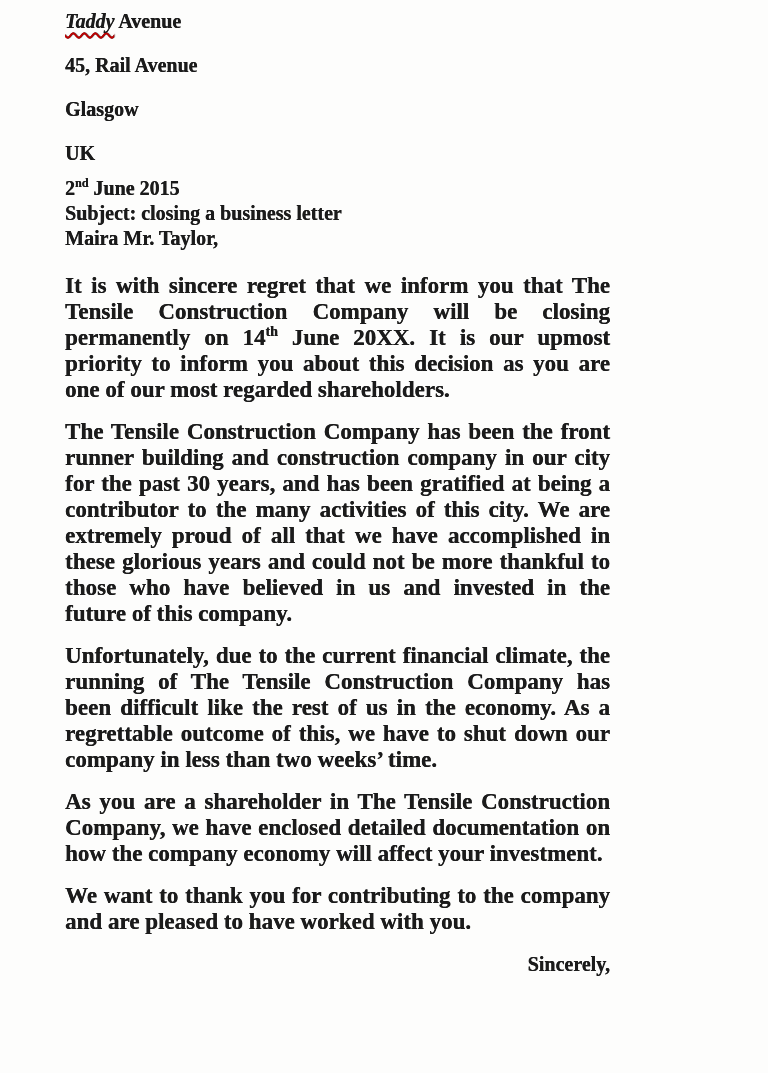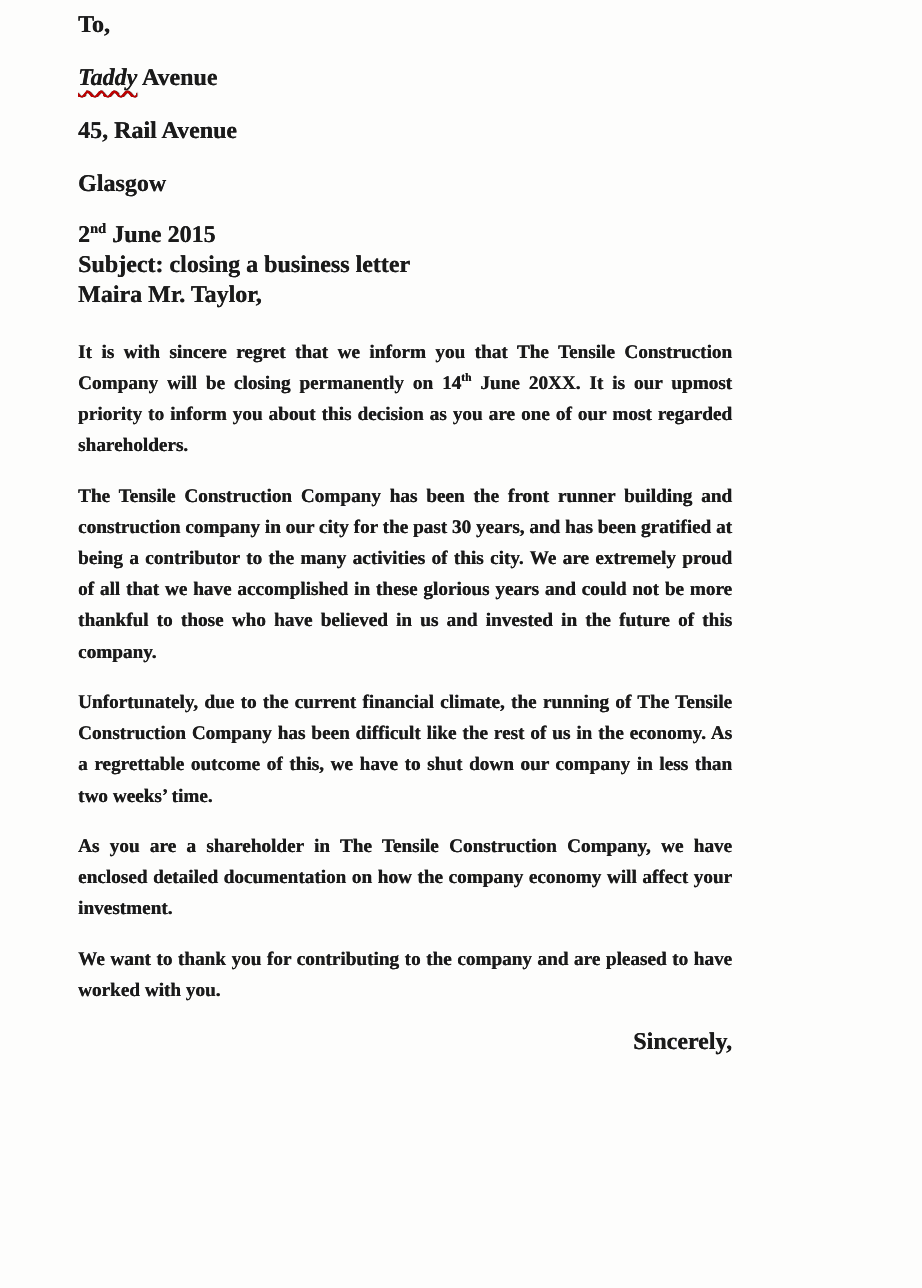--- a/index.html
+++ b/index.html
@@ -24,21 +24,21 @@
   .line {
     font-size: 20px;
     line-height: 26px;
     white-space: nowrap;
   }
   .recipient-block .line { margin-bottom: 18px; }
   .recipient-block .line.last { margin-bottom: 10px; }
   .meta-block { margin-bottom: 22px; }
   .meta-block .line { line-height: 25px; }
   .para {
-    font-size: 16px;
+    font-size: 23px;
     line-height: 26px;
     text-align: justify;
     margin-bottom: 16px;
   }
   .closing-line { margin-bottom: 16px; text-align: right; }
   .sup {
     font-size: 0.6em;
     vertical-align: super;
     line-height: 0;
   }
@@ -50,24 +50,24 @@
     text-underline-offset: 4px;
     font-style: italic;
   }
 </style>
 </head>
 <body>
 
 <div class="page">
 
   <div class="recipient-block">
-    <p class="line">To,</p>
     <p class="line"><span class="misspelled">Taddy</span><span> Avenue</span></p>
     <p class="line">45, Rail Avenue</p>
     <p class="line">Glasgow</p>
+    <p class="line last">UK</p>
   </div>
 
   <div class="meta-block">
     <p class="line"><span>2</span><span class="sup">nd</span><span> June 2015</span></p>
     <p class="line">Subject: closing a business letter</p>
     <p class="line">Maira Mr. Taylor,</p>
   </div>
 
   <div class="body-block">
     <p class="para"><span>It is with sincere regret that we inform you that The Tensile Construction Company will be closing permanently on 14</span><span class="sup">th</span><span> June 20XX. It is our upmost priority to inform you about this decision as you are one of our most regarded shareholders.</span></p>

